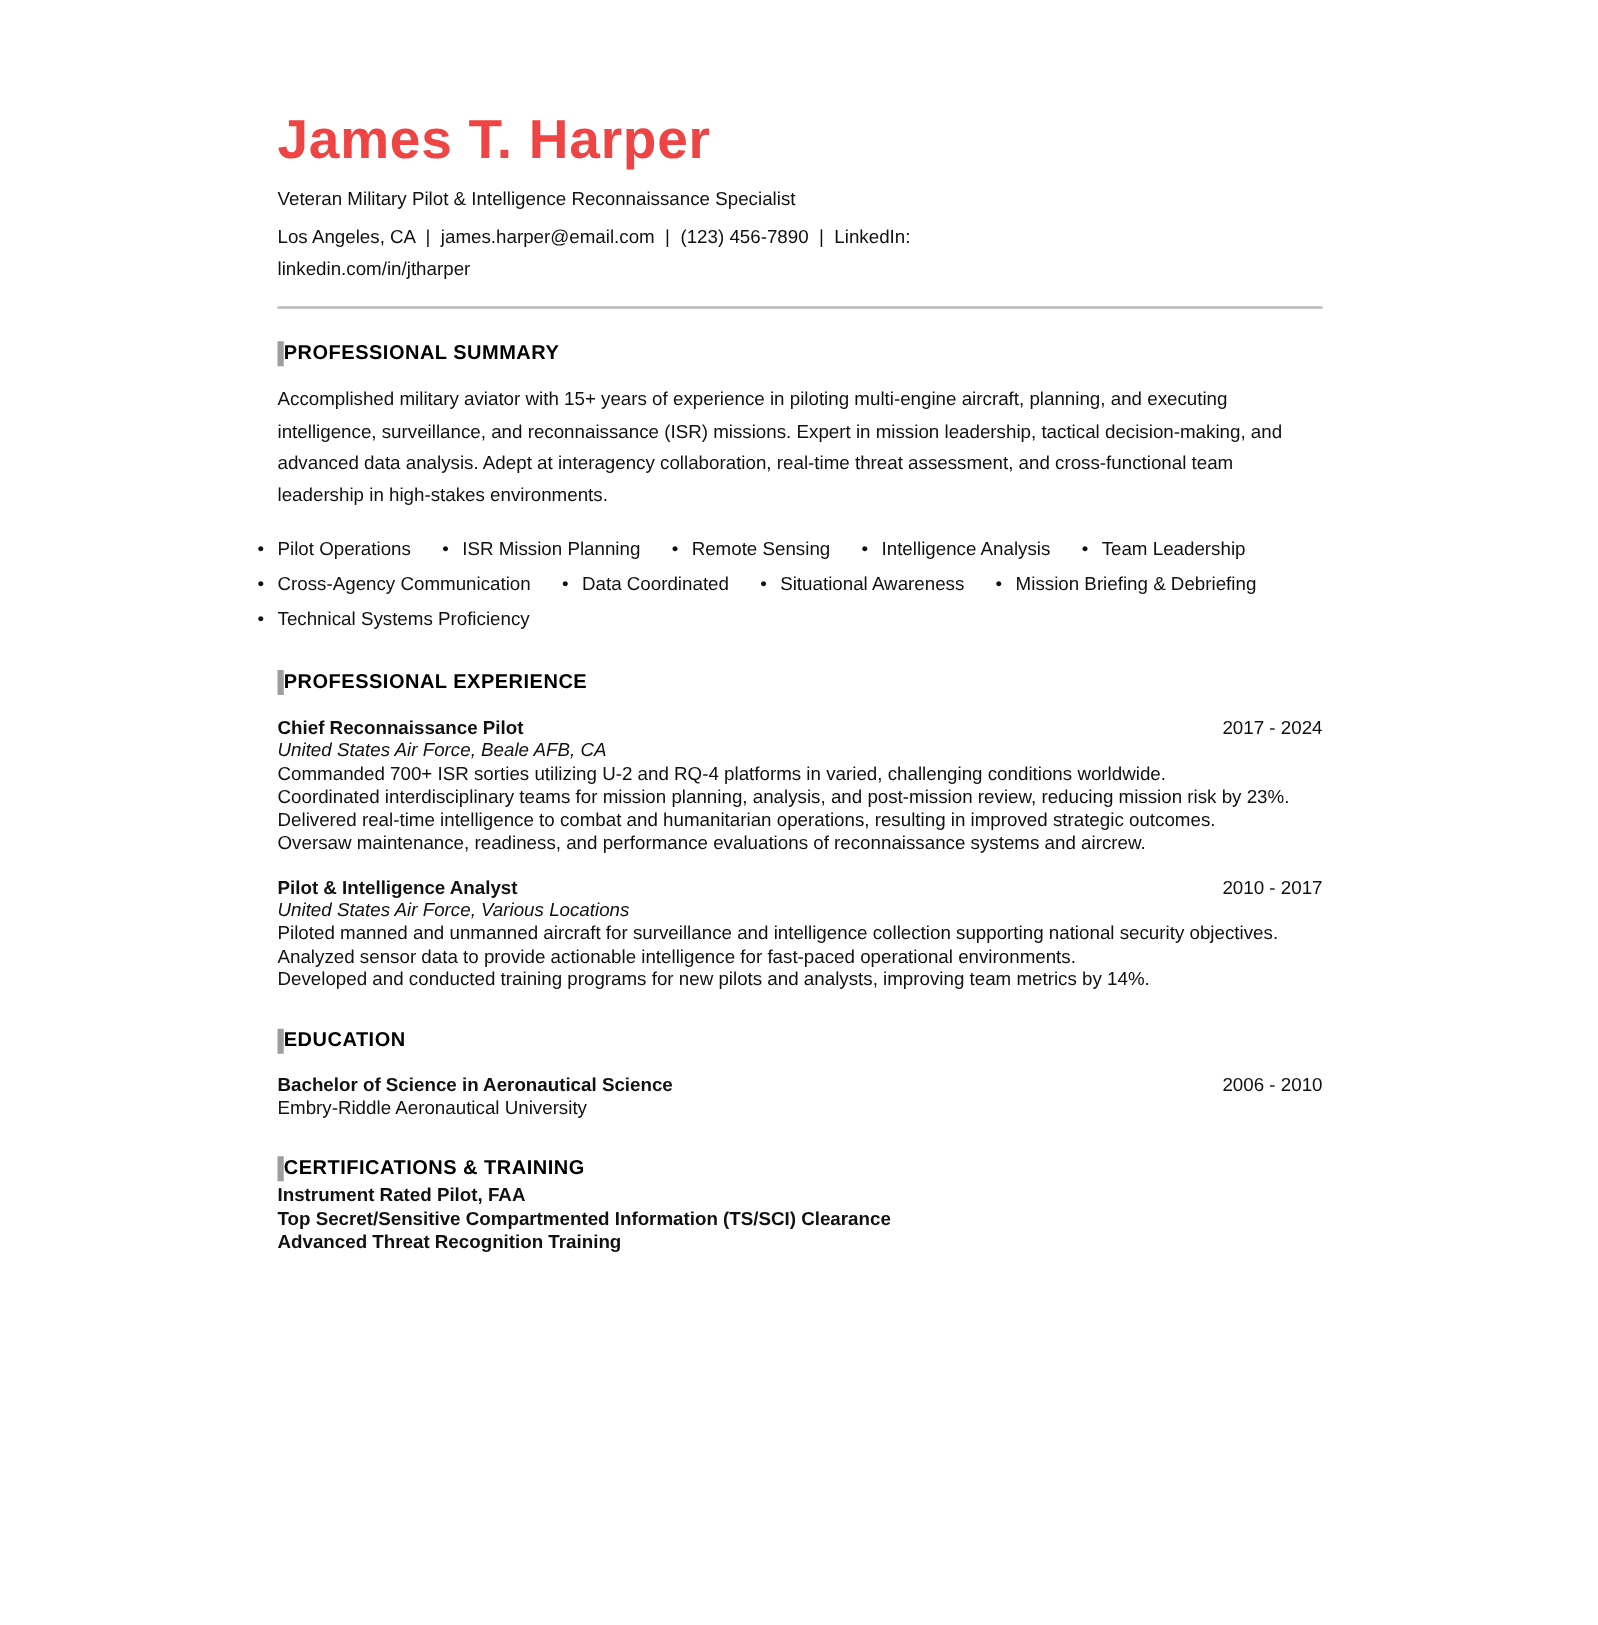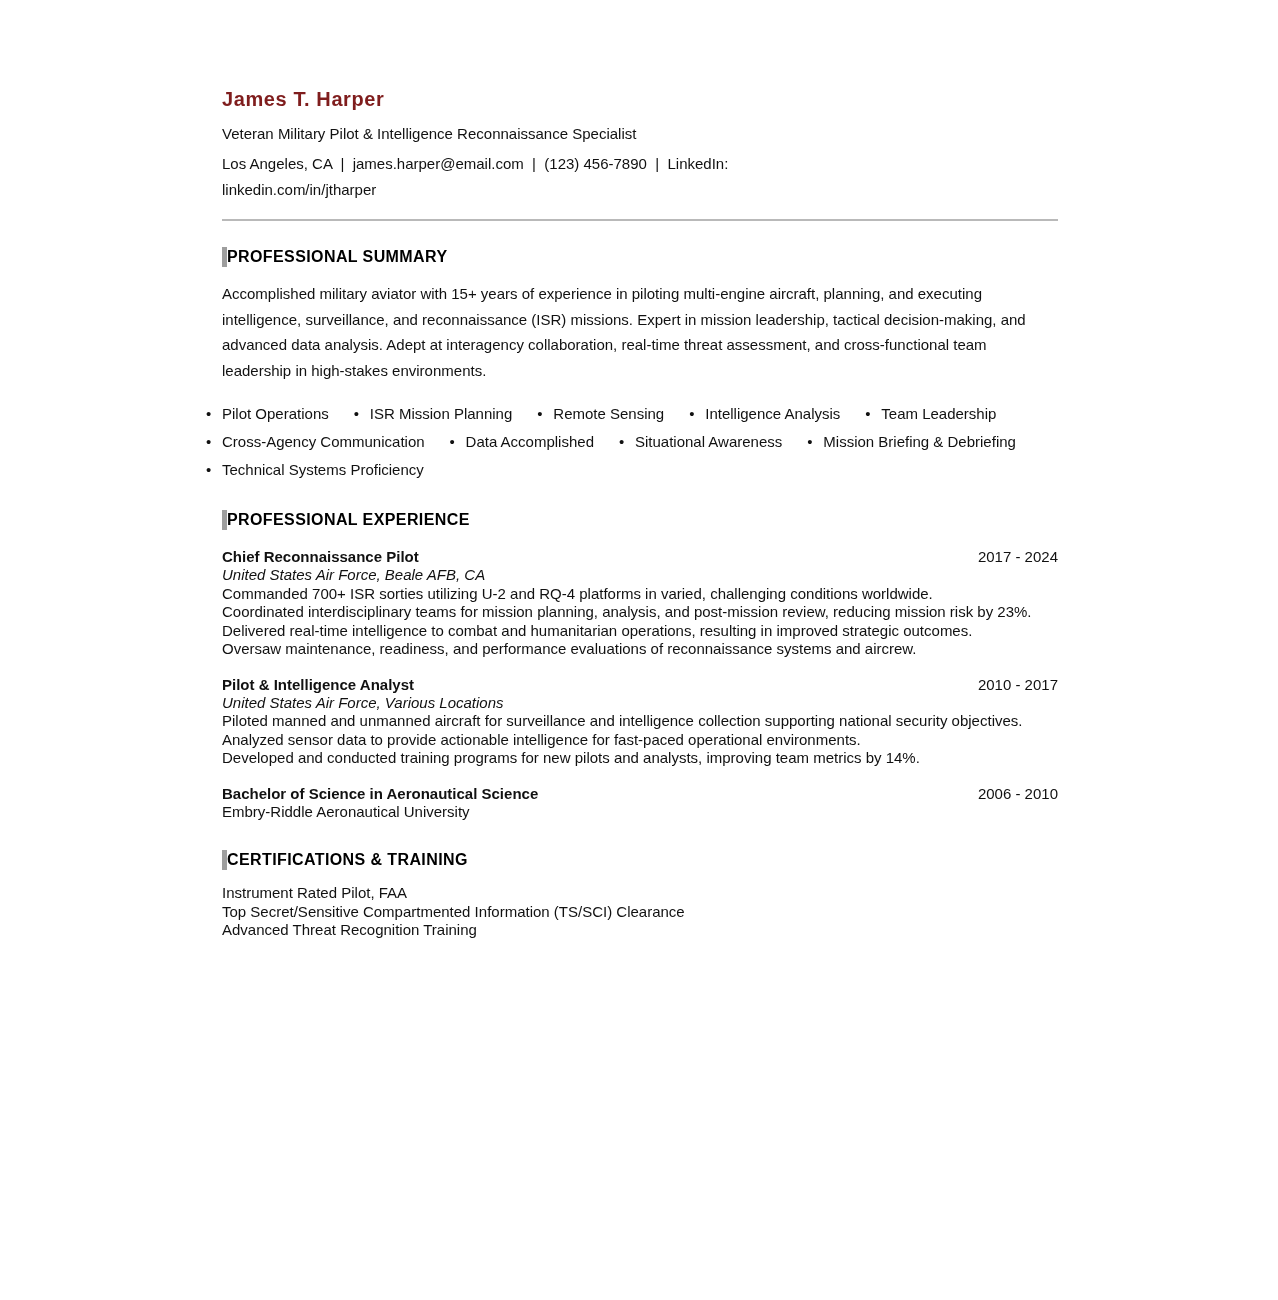--- a/index.html
+++ b/index.html
@@ -17,25 +17,25 @@
   }
   .content {
     position: absolute;
     left: 222px;
     top: 0;
     width: 836px;
     padding-top: 88px;
   }
   
   .name {
-    font-size: 20px;
+    font-size: 44px;
     font-weight: bold;
     letter-spacing: 0.6px;
     line-height: 1.1;
-    color: #7f1d1d;
+    color: #ef4444;
   }
   .subtitle {
     margin-top: 14px;
     font-size: 15px;
     line-height: 20px;
   }
   .contact {
     margin-top: 7px;
     font-size: 15px;
     line-height: 26px;
@@ -98,21 +98,21 @@
   }
   .job-bullets div, .cert-list div {
     font-size: 15px;
     line-height: 18.5px;
   }
   .edu-school {
     font-size: 15px;
     line-height: 18.5px;
   }
   .edu-block { margin-top: 16px; }
-  .cert-list { margin-top: 14px; }
+  .cert-list { margin-top: 3px; font-weight: bold; }
   .section-experience .section-heading,
   .section-education .section-heading,
   .section-certs .section-heading { margin-top: 29px; }
 </style>
 </head>
 <body>
 
 <div class="page">
   <div class="content">
 
@@ -139,21 +139,21 @@
           <span class="comp-item">ISR Mission Planning</span>
 
           <span class="comp-item">Remote Sensing</span>
 
           <span class="comp-item">Intelligence Analysis</span>
 
           <span class="comp-item">Team Leadership</span>
 
           <span class="comp-item">Cross-Agency Communication</span>
 
-          <span class="comp-item">Data Accomplished</span>
+          <span class="comp-item">Data Coordinated</span>
 
           <span class="comp-item">Situational Awareness</span>
 
           <span class="comp-item">Mission Briefing &amp; Debriefing</span>
 
           <span class="comp-item">Technical Systems Proficiency</span>
         </div>
     </div>
 
     <div class="section section-experience">
@@ -188,20 +188,21 @@
             <div>Piloted manned and unmanned aircraft for surveillance and intelligence collection supporting national security objectives.</div>
 
             <div>Analyzed sensor data to provide actionable intelligence for fast-paced operational environments.</div>
 
             <div>Developed and conducted training programs for new pilots and analysts, improving team metrics by 14%.</div>
           </div>
       </div>
     </div>
 
     <div class="section section-education">
+      <div class="section-heading">EDUCATION</div>
       <div class="edu-block">
         <div class="edu-header">
           <span class="edu-degree">Bachelor of Science in Aeronautical Science</span>
           <span class="edu-dates">2006 - 2010</span>
         </div>
         <div class="edu-school">Embry-Riddle Aeronautical University</div>
       </div>
     </div>
 
     <div class="section section-certs">

